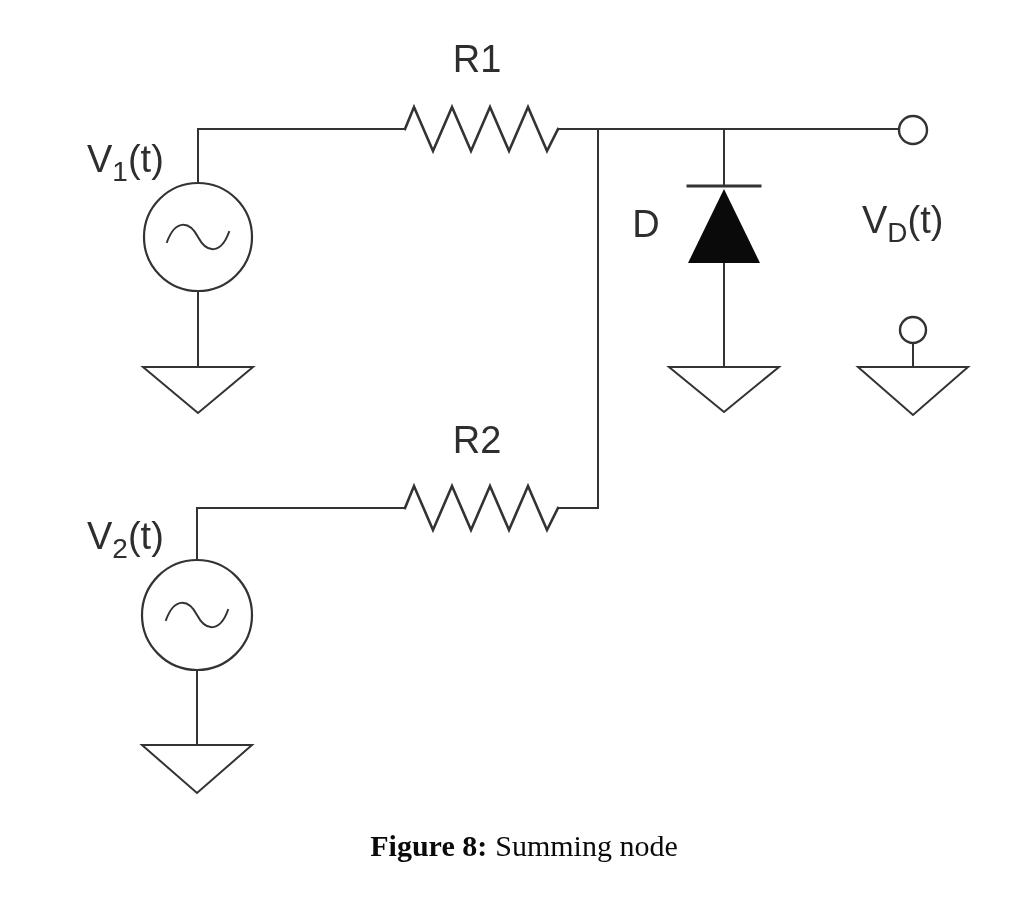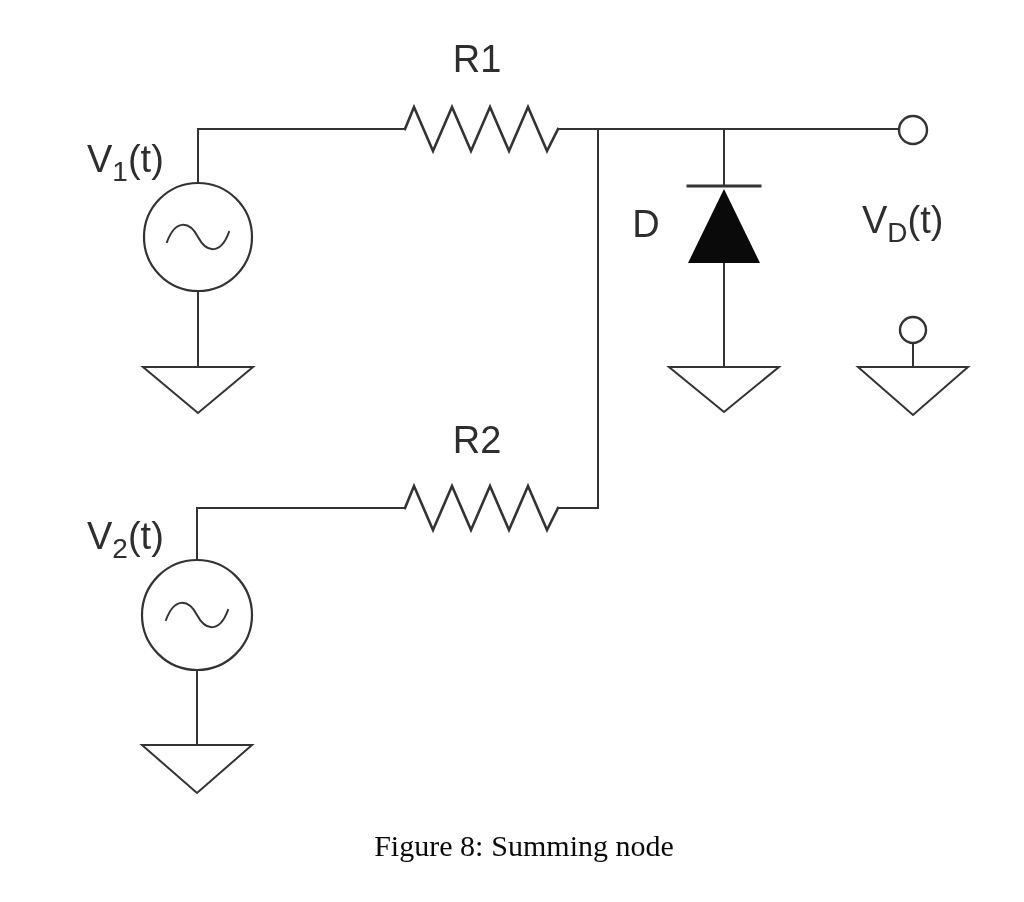--- a/index.html
+++ b/index.html
@@ -49,21 +49,21 @@
   .caption {
     position: absolute;
     left: 524px;
     top: 829px;
     transform: translateX(-50%);
     white-space: nowrap;
     font-family: "Liberation Serif", serif;
     font-size: 30px;
     color: #0a0a0a;
   }
-  .caption .cap-label { font-weight: normal; }
+  .caption .cap-label { font-weight: bold; }
   .caption .cap-text { margin-left: 8px; }
 </style>
 </head>
 <body>
 
 <div class="stage">
   <svg width="1024" height="902" viewBox="0 0 1024 902">
 
     <path class="wire" d="M198,183 L198,129 L405,129"></path>
     <path class="wire" d="M558,129 L899,129"></path>

